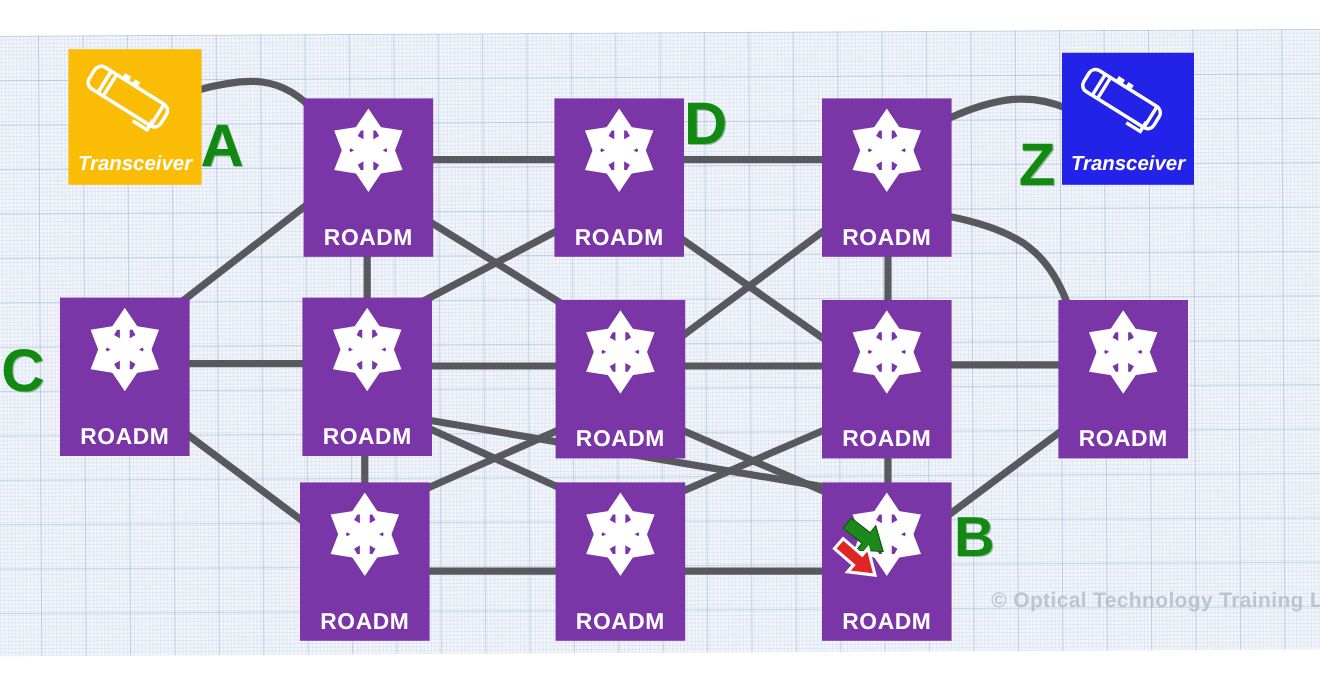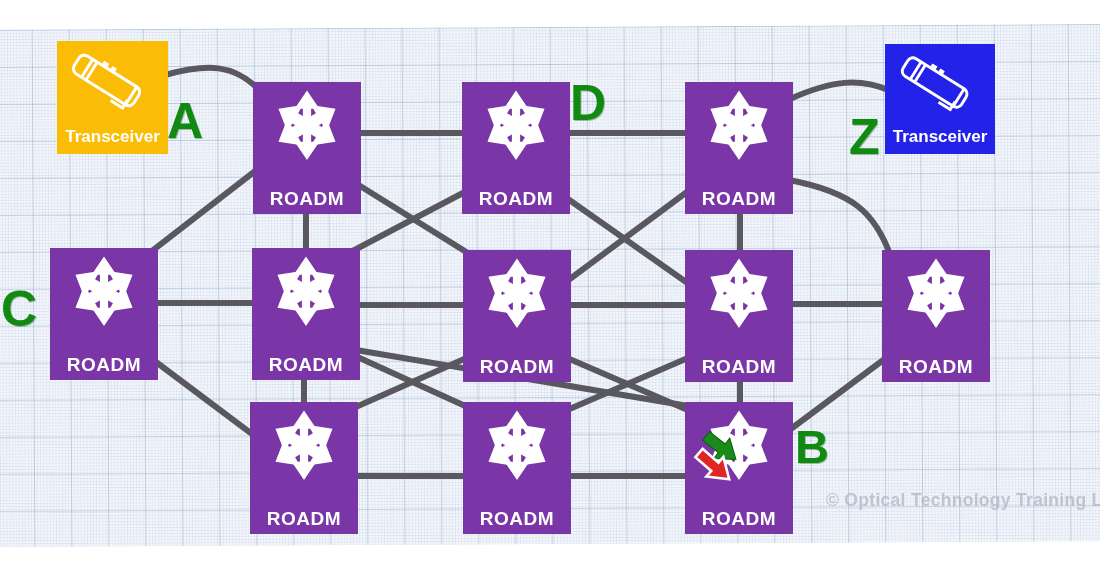--- a/index.html
+++ b/index.html
@@ -14,21 +14,21 @@
       linear-gradient(90deg, rgba(120,150,200,.13) 1px, transparent 1px);
     background-size:37px 37px,37px 37px,3.1px 3.1px,3.1px 3.1px;
     transform:rotate(-0.3deg);}
   svg.links{position:absolute;left:0;top:0;width:1100px;height:575px;z-index:2;}
   svg.links *{stroke:#59585e;stroke-width:6;fill:none;}
   .node{position:absolute;width:108px;height:132px;background:#7a35a6;z-index:3;
         display:flex;flex-direction:column;align-items:center;justify-content:flex-start;}
   .node .nlabel{position:absolute;bottom:4px;left:0;right:0;text-align:center;
         color:#fff;font-weight:700;font-size:19px;letter-spacing:.5px;}
   .node svg.star{margin-top:3px;}
-  .xcvr{position:absolute;width:111px;height:113px;z-index:3;}
+  .xcvr{position:absolute;width:111px;height:113px;z-index:3;font-style:italic;}
   .xcvr .tlabel{position:absolute;bottom:7px;left:0;right:0;text-align:center;
         color:#fff;font-weight:700;font-size:17px;}
   .xcvr-a{left:57px;top:41px;background:#fbbc05;}
   .xcvr-z{left:885px;top:44px;background:#2222e8;}
   .ptlabel{position:absolute;z-index:5;color:#128a12;font-weight:800;font-size:50px;
         line-height:1;text-shadow:1px 1px 0 rgba(10,90,10,.35);}
   .copyright{position:absolute;left:826px;top:490px;z-index:1;font-size:17.5px;
         font-weight:700;color:#aeb2bf;opacity:.7;letter-spacing:.3px;white-space:nowrap;}
   .addrop{position:absolute;left:690px;top:420px;z-index:4;}
 </style>

